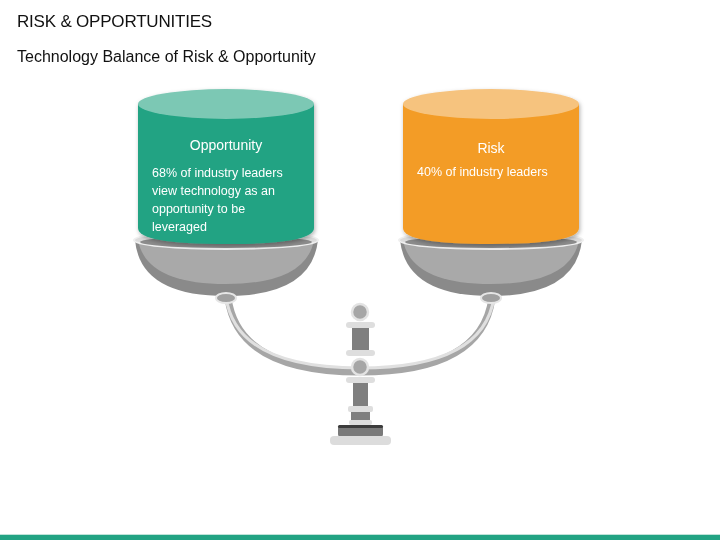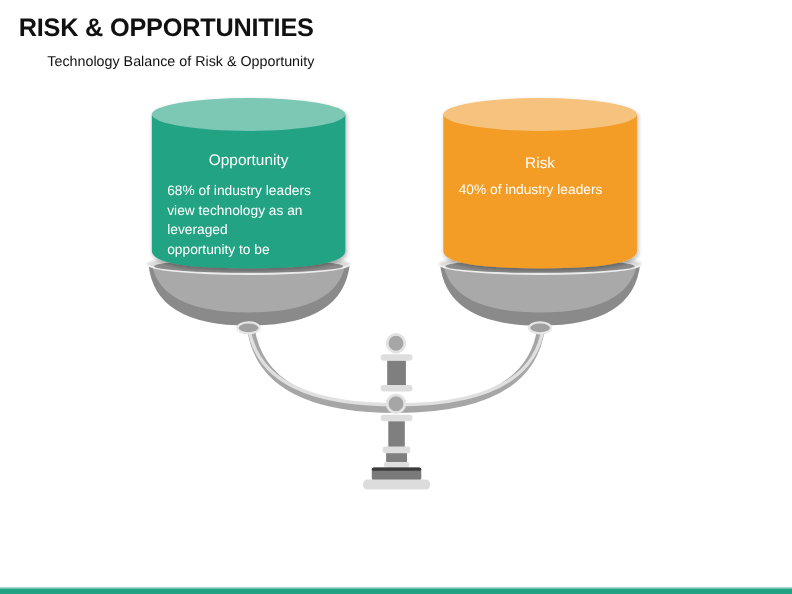--- a/index.html
+++ b/index.html
@@ -3,26 +3,26 @@
   <meta charset="utf-8">
   <style>
     html, body { margin: 0; padding: 0; }
     body {
       width: 720px; height: 540px; position: relative; overflow: hidden;
       background: #ffffff;
       font-family: "Liberation Sans", "DejaVu Sans", sans-serif;
     }
     .title {
       position: absolute; left: 17px; top: 12px;
-      font-size: 23px; font-weight: bold; color: #111111;
+      font-size: 17px; font-weight: normal; color: #111111;
       letter-spacing: -0.2px;
     }
     .subtitle {
       position: absolute; left: 17px; top: 48px;
-      font-size: 13px; color: #111111; margin-left: 26px;
+      font-size: 16px; color: #111111;
     }
     .art { position: absolute; left: 0; top: 0; }
     .cyl-text {
       position: absolute; color: #ffffff;
       font-size: 12.5px; line-height: 18px;
     }
     .cyl-head {
       position: absolute; color: #ffffff; font-size: 14px; text-align: center;
     }
     .footer-bar {
@@ -88,22 +88,22 @@
   <g filter="url(#sh)">
     <path d="M403,104 L403,228 Q403,244 491,244 Q579,244 579,228 L579,104 Z" fill="#f39c26"></path>
     <ellipse cx="491" cy="104" rx="88" ry="15" fill="#f6c37e"></ellipse>
   </g>
 </svg>
 
 <div class="cyl-head" style="left:138px; top:137px; width:176px;">Opportunity</div>
 <div class="cyl-text" style="left:152px; top:164px; width:165px;">
   <div>68% of industry leaders</div>
   <div>view technology as an</div>
+  <div>opportunity to be</div>
   <div>leveraged</div>
-  <div>opportunity to be</div>
 </div>
 
 <div class="cyl-head" style="left:403px; top:140px; width:176px;">Risk</div>
 <div class="cyl-text" style="left:417px; top:163px; width:165px;">
   <div>40% of industry leaders</div>
 </div>
 
 <div class="footer-bar"></div>
 
 </body></html>

